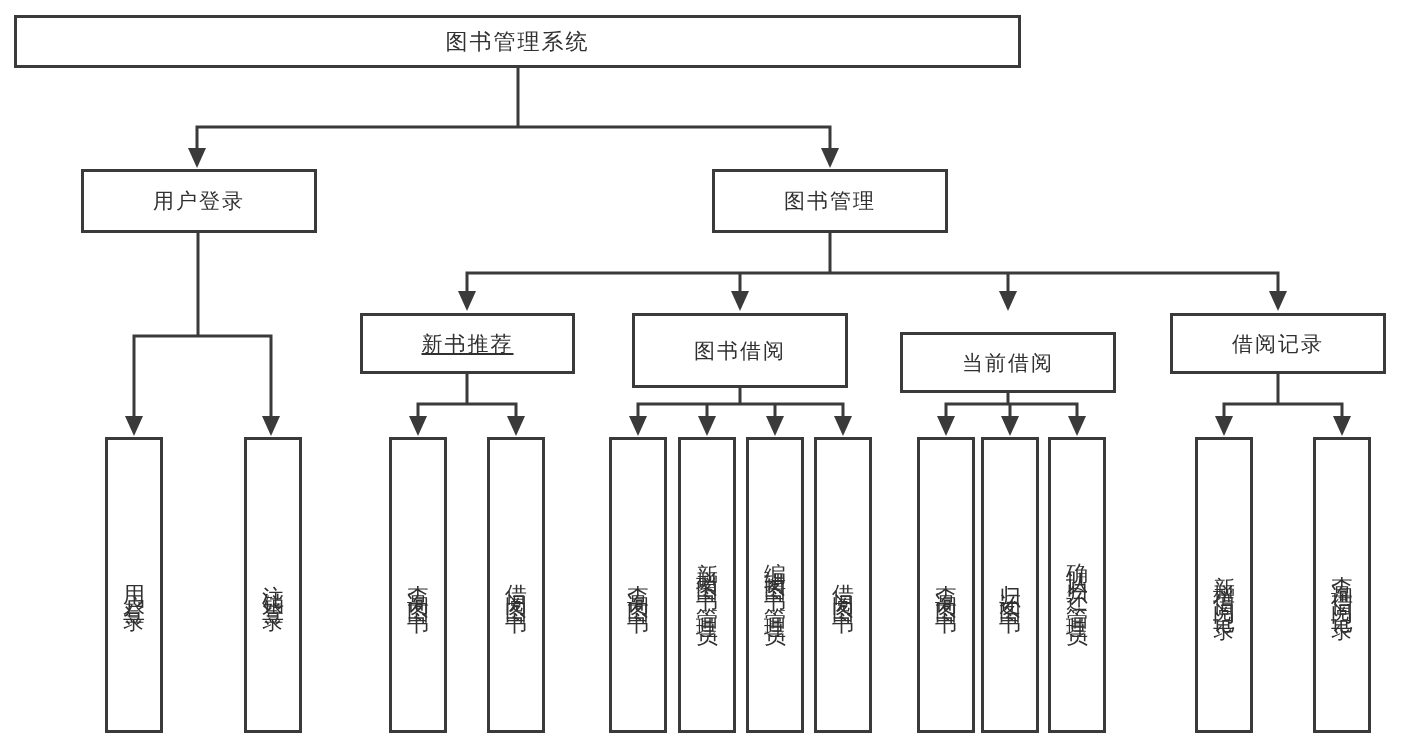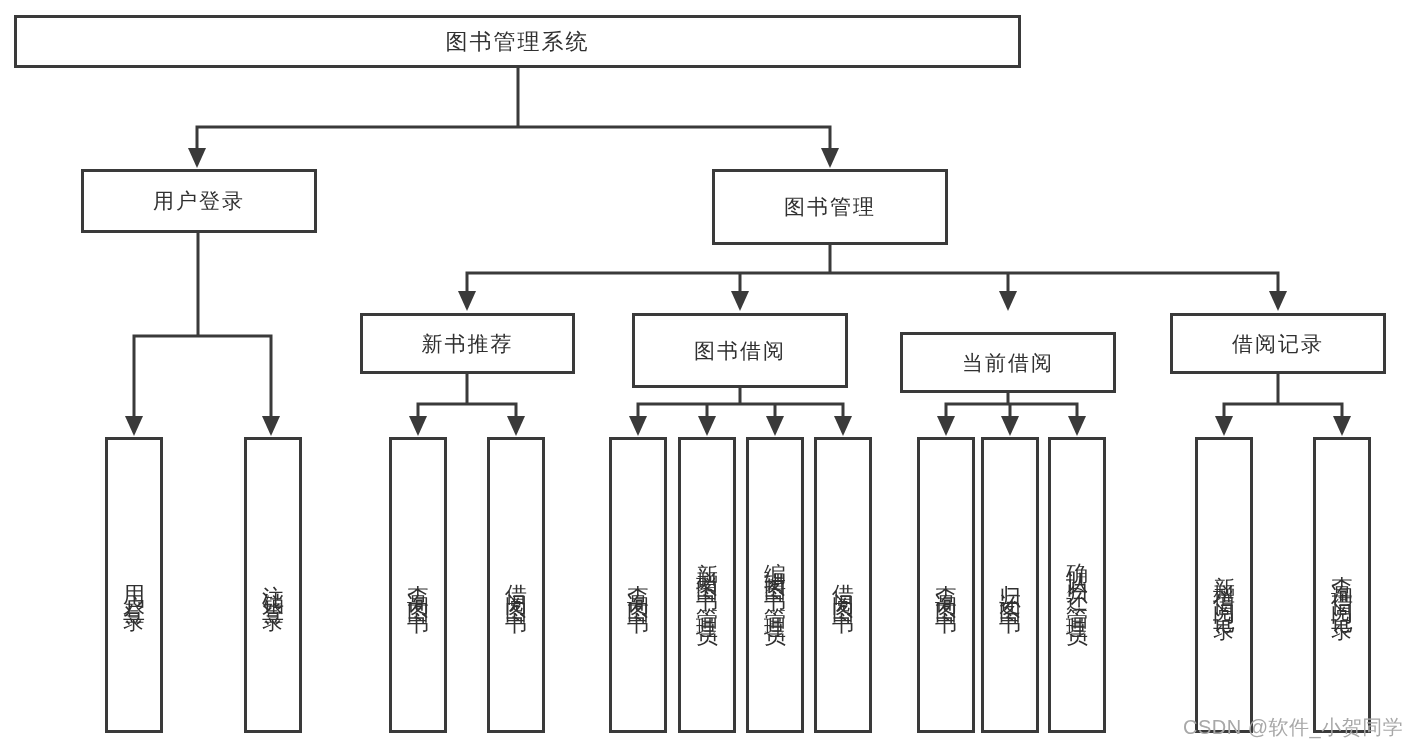--- a/index.html
+++ b/index.html
@@ -79,25 +79,25 @@
     <polygon points="1333,416 1351,416 1342,436"></polygon>
   </svg>
 
   <div class="node" style="left:14px;top:15px;width:1007px;height:53px;">
     <span class="h-label root-label">图书管理系统</span>
   </div>
 
   <div class="node" style="left:81px;top:169px;width:236px;height:64px;">
     <span class="h-label">用户登录</span>
   </div>
-  <div class="node" style="left:712px;top:169px;width:236px;height:76px;">
+  <div class="node" style="left:712px;top:169px;width:236px;height:64px;">
     <span class="h-label">图书管理</span>
   </div>
 
-  <div class="node" style="left:360px;top:313px;width:215px;height:61px;">
+  <div class="node" style="left:360px;top:313px;width:215px;height:61px;text-decoration:underline;">
     <span class="h-label">新书推荐</span>
   </div>
   <div class="node" style="left:632px;top:313px;width:216px;height:75px;">
     <span class="h-label">图书借阅</span>
   </div>
   <div class="node" style="left:900px;top:313px;width:216px;height:61px;margin-top:19px;">
     <span class="h-label">当前借阅</span>
   </div>
   <div class="node" style="left:1170px;top:313px;width:216px;height:61px;">
     <span class="h-label">借阅记录</span>
@@ -140,15 +140,14 @@
     <span class="v-label">确认归还（管理员）</span>
   </div>
 
   <div class="node leaf" style="left:1195px;">
     <span class="v-label">新增借阅记录</span>
   </div>
   <div class="node leaf" style="left:1313px;">
     <span class="v-label">查询借阅记录</span>
   </div>
 
-  <div class="watermark">CSDN @软件_小贺同学</div>
 
 </div>
 
 </body></html>

